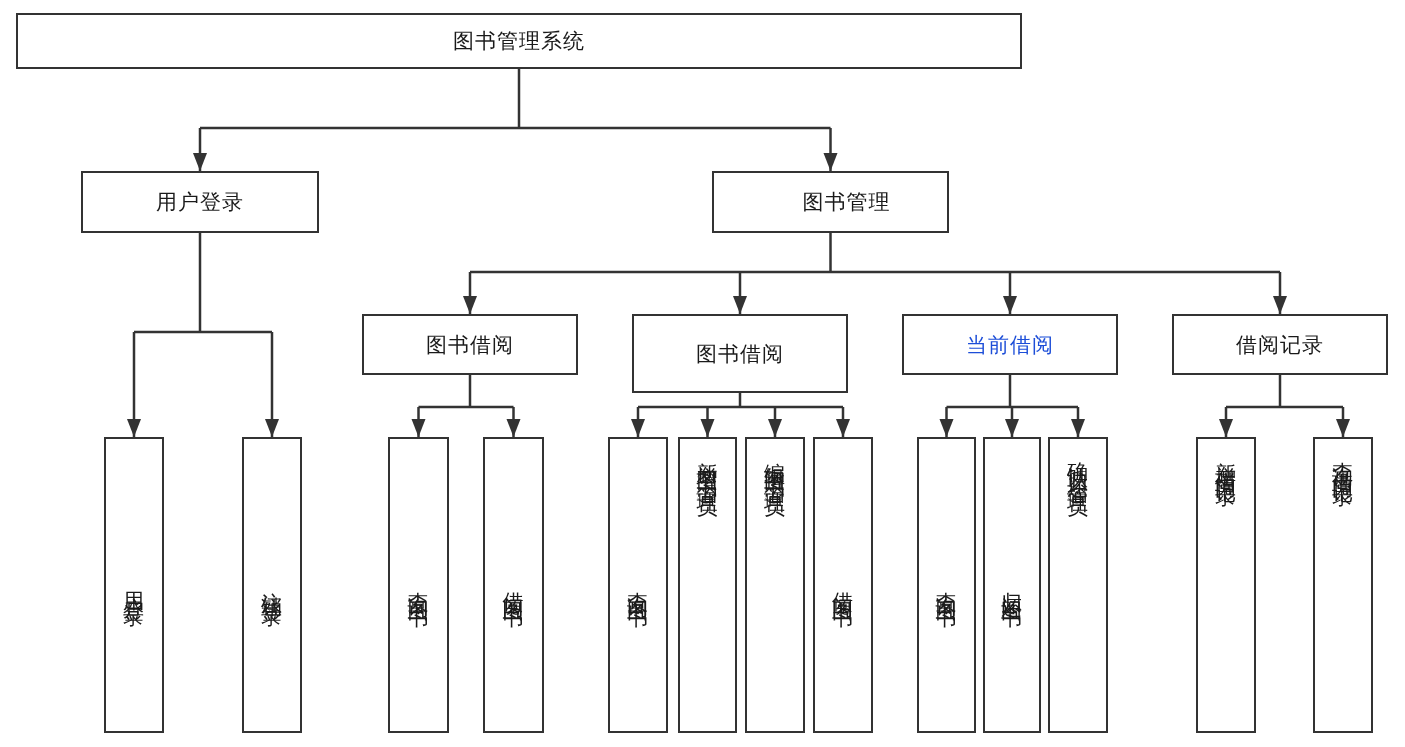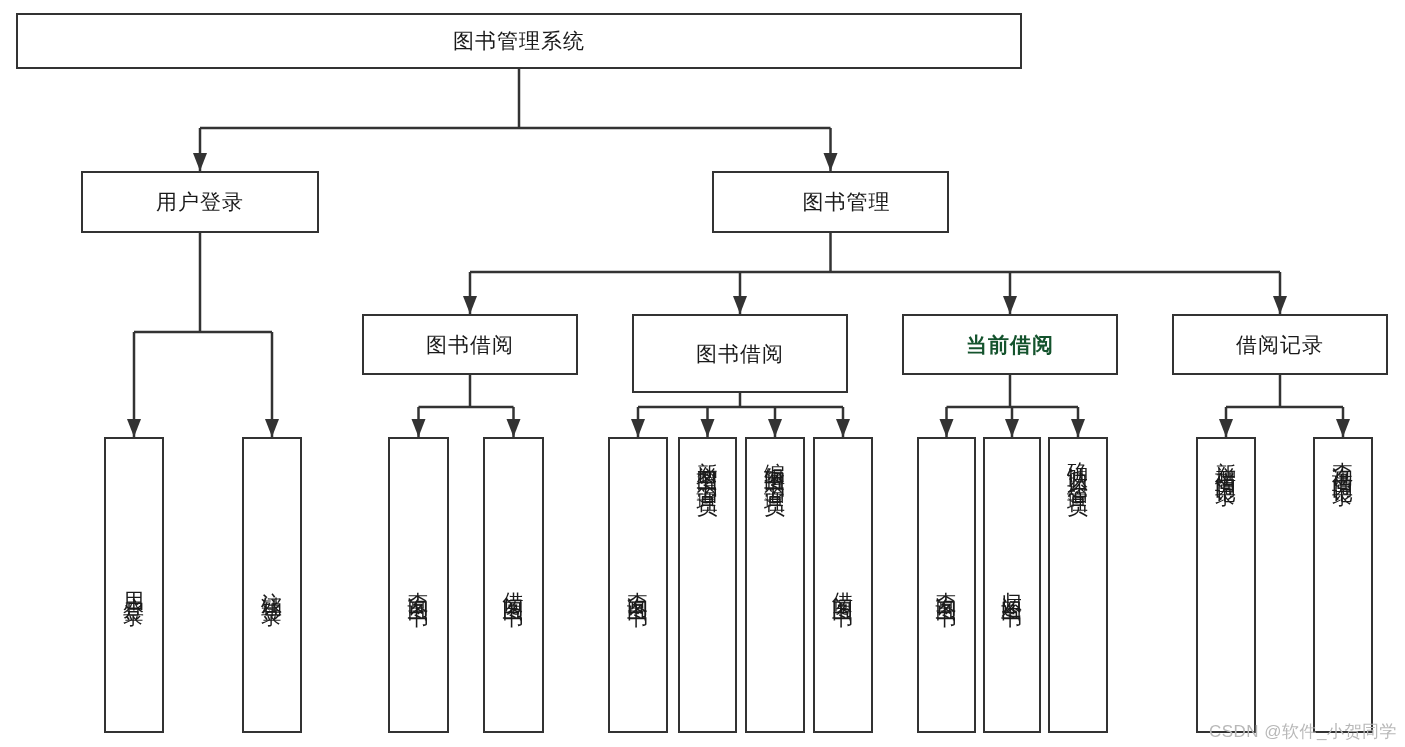--- a/index.html
+++ b/index.html
@@ -147,21 +147,21 @@
       <div class="node-box" style="left: 712px; top: 171px; width: 237px; height: 62px; border-color: rgb(51, 51, 51); background: rgb(255, 255, 255);">
         <span class="node-label-h" style="color: rgb(26, 26, 26); margin-left: 32px;">图书管理</span>
       </div>
       <div class="node-box" style="left: 362px; top: 314px; width: 216px; height: 61px; border-color: rgb(51, 51, 51); background: rgb(255, 255, 255);">
         <span class="node-label-h" style="color: rgb(26, 26, 26);">图书借阅</span>
       </div>
       <div class="node-box" style="left: 632px; top: 314px; width: 216px; height: 79px; border-color: rgb(51, 51, 51); background: rgb(255, 255, 255);">
         <span class="node-label-h" style="color: rgb(26, 26, 26);">图书借阅</span>
       </div>
       <div class="node-box" style="left: 902px; top: 314px; width: 216px; height: 61px; border-color: rgb(51, 51, 51); background: rgb(255, 255, 255);">
-        <span class="node-label-h" style="color: #14532d; font-weight: bold;">当前借阅</span>
+        <span class="node-label-h" style="color: #1d4ed8;">当前借阅</span>
       </div>
       <div class="node-box" style="left: 1172px; top: 314px; width: 216px; height: 61px; border-color: rgb(51, 51, 51); background: rgb(255, 255, 255);">
         <span class="node-label-h" style="color: rgb(26, 26, 26);">借阅记录</span>
       </div>
       <div class="node-box leaf-box centered" style="left: 104px; top: 437px; width: 60px; height: 296px; border-color: rgb(51, 51, 51); background: rgb(255, 255, 255);">
         <span class="node-label-v" style="color: rgb(26, 26, 26);">用户登录</span>
       </div>
       <div class="node-box leaf-box centered" style="left: 242px; top: 437px; width: 60px; height: 296px; border-color: rgb(51, 51, 51); background: rgb(255, 255, 255);">
         <span class="node-label-v" style="color: rgb(26, 26, 26);">注销登录</span>
       </div>
@@ -192,14 +192,13 @@
       <div class="node-box leaf-box" style="left: 1048px; top: 437px; width: 60px; height: 296px; border-color: rgb(51, 51, 51); background: rgb(255, 255, 255);">
         <span class="node-label-v" style="color: rgb(26, 26, 26);">确认归还（管理员）</span>
       </div>
       <div class="node-box leaf-box" style="left: 1196px; top: 437px; width: 60px; height: 296px; border-color: rgb(51, 51, 51); background: rgb(255, 255, 255);">
         <span class="node-label-v" style="color: rgb(26, 26, 26);">新增借阅记录</span>
       </div>
       <div class="node-box leaf-box" style="left: 1313px; top: 437px; width: 60px; height: 296px; border-color: rgb(51, 51, 51); background: rgb(255, 255, 255);">
         <span class="node-label-v" style="color: rgb(26, 26, 26);">查询借阅记录</span>
       </div>
     </div>
-  <div id="watermark">CSDN @软件_小贺同学</div>
 </div>
 
 </body></html>

